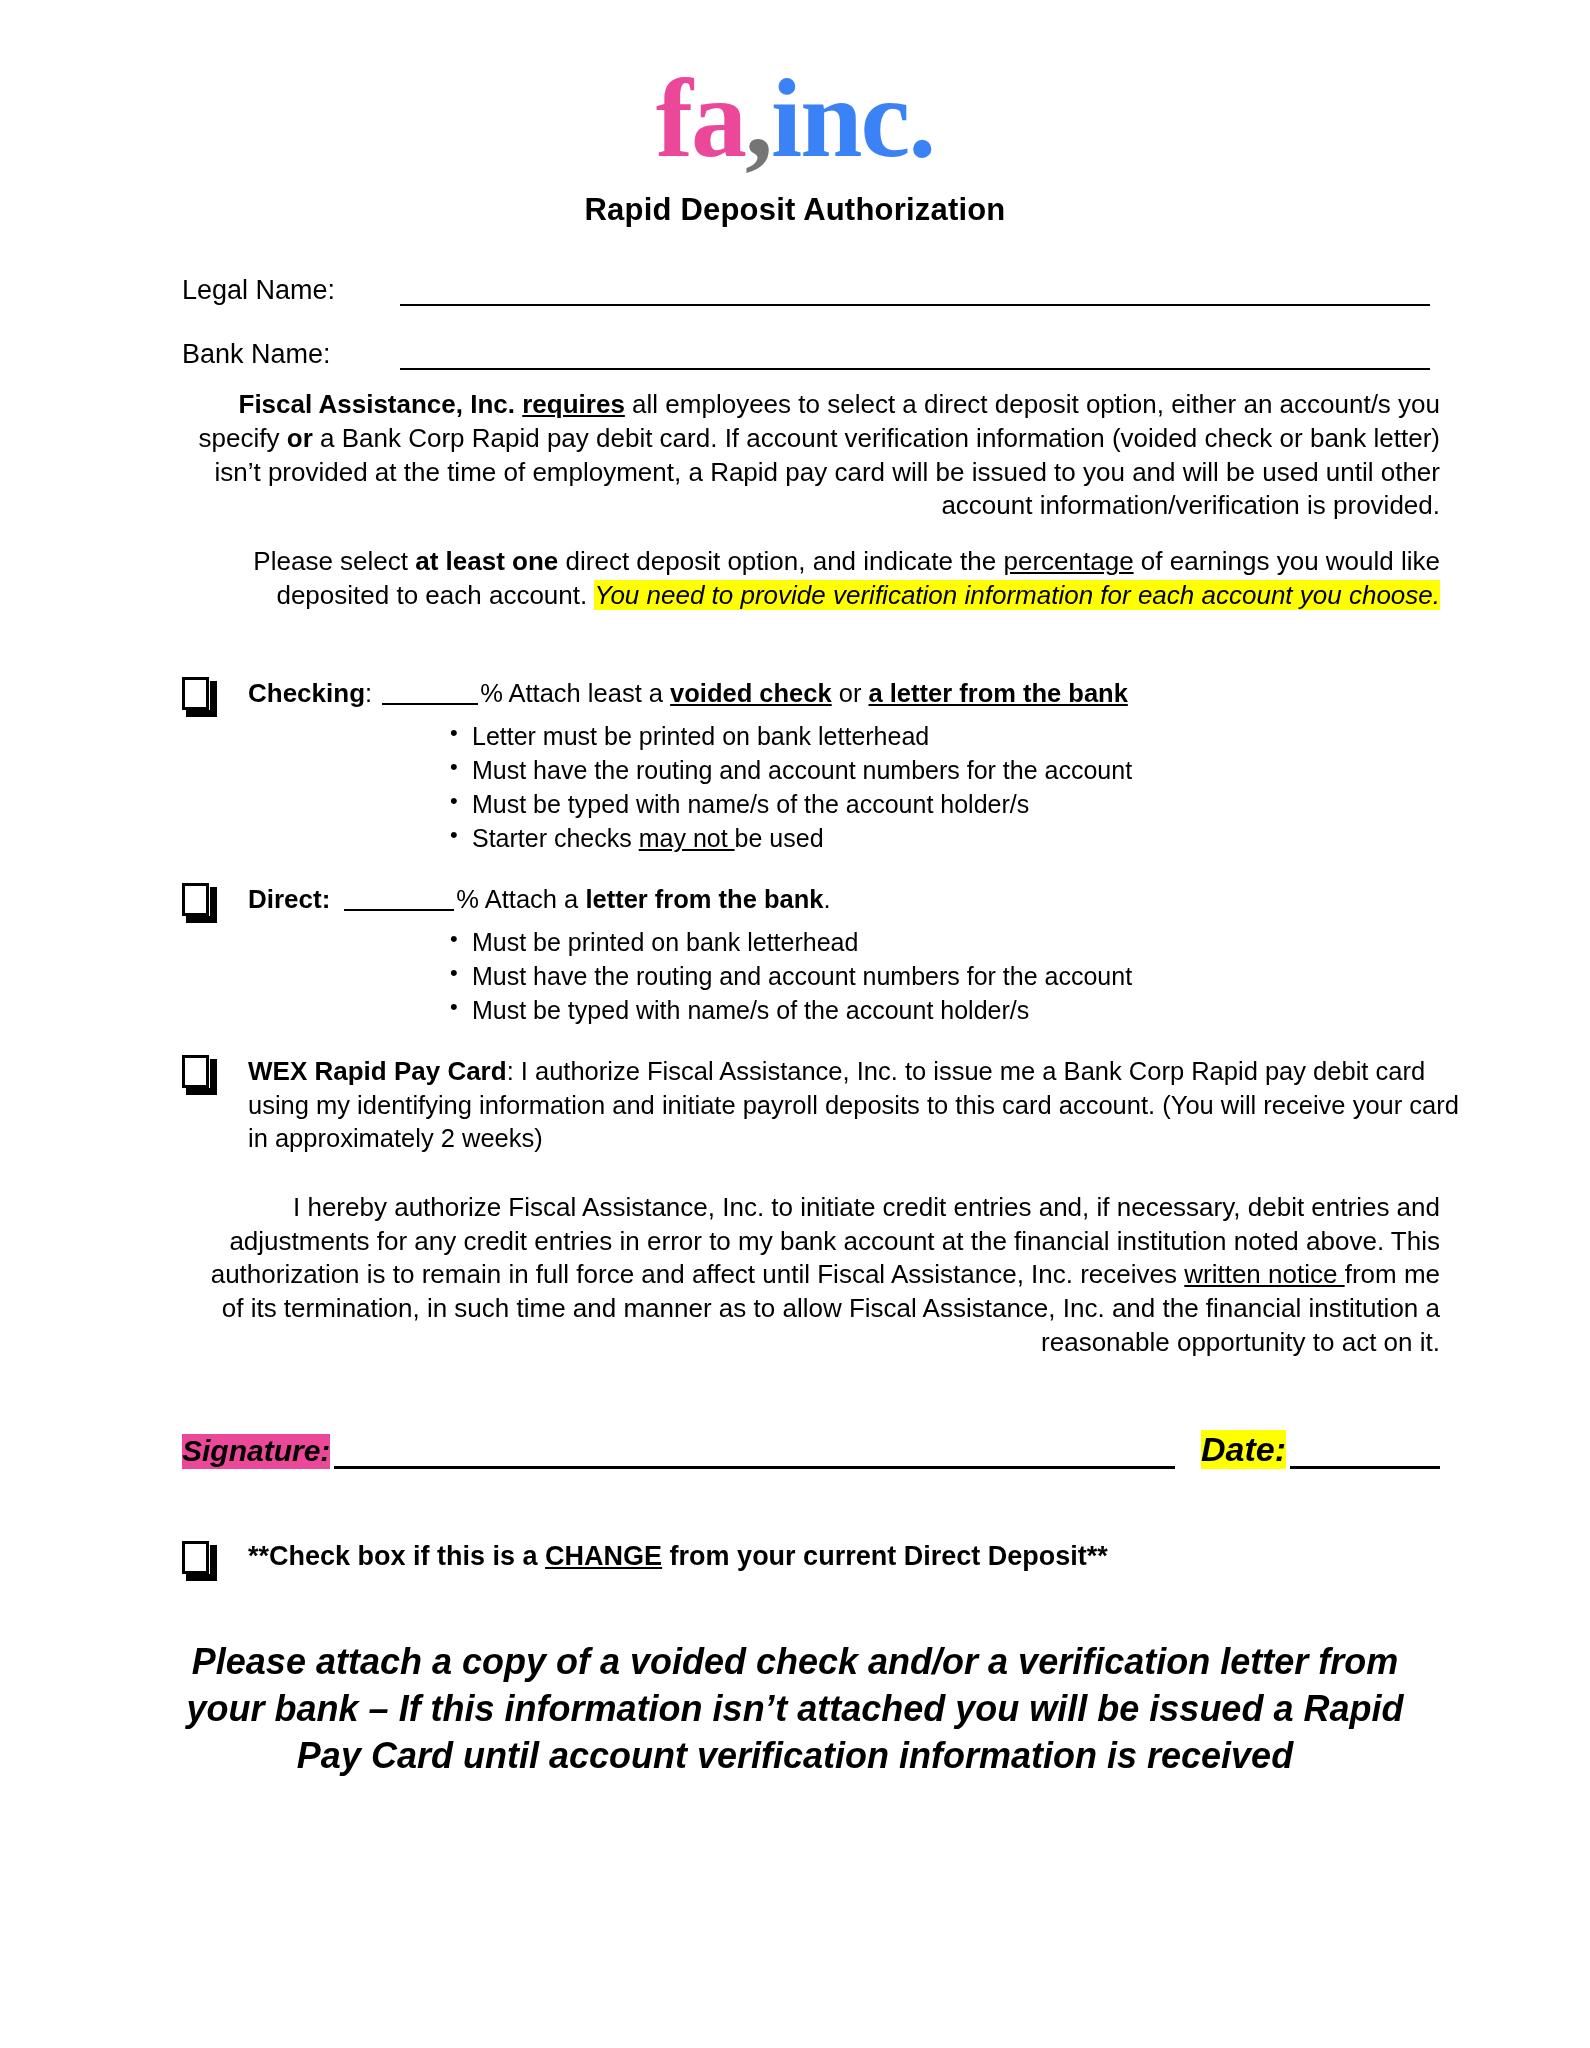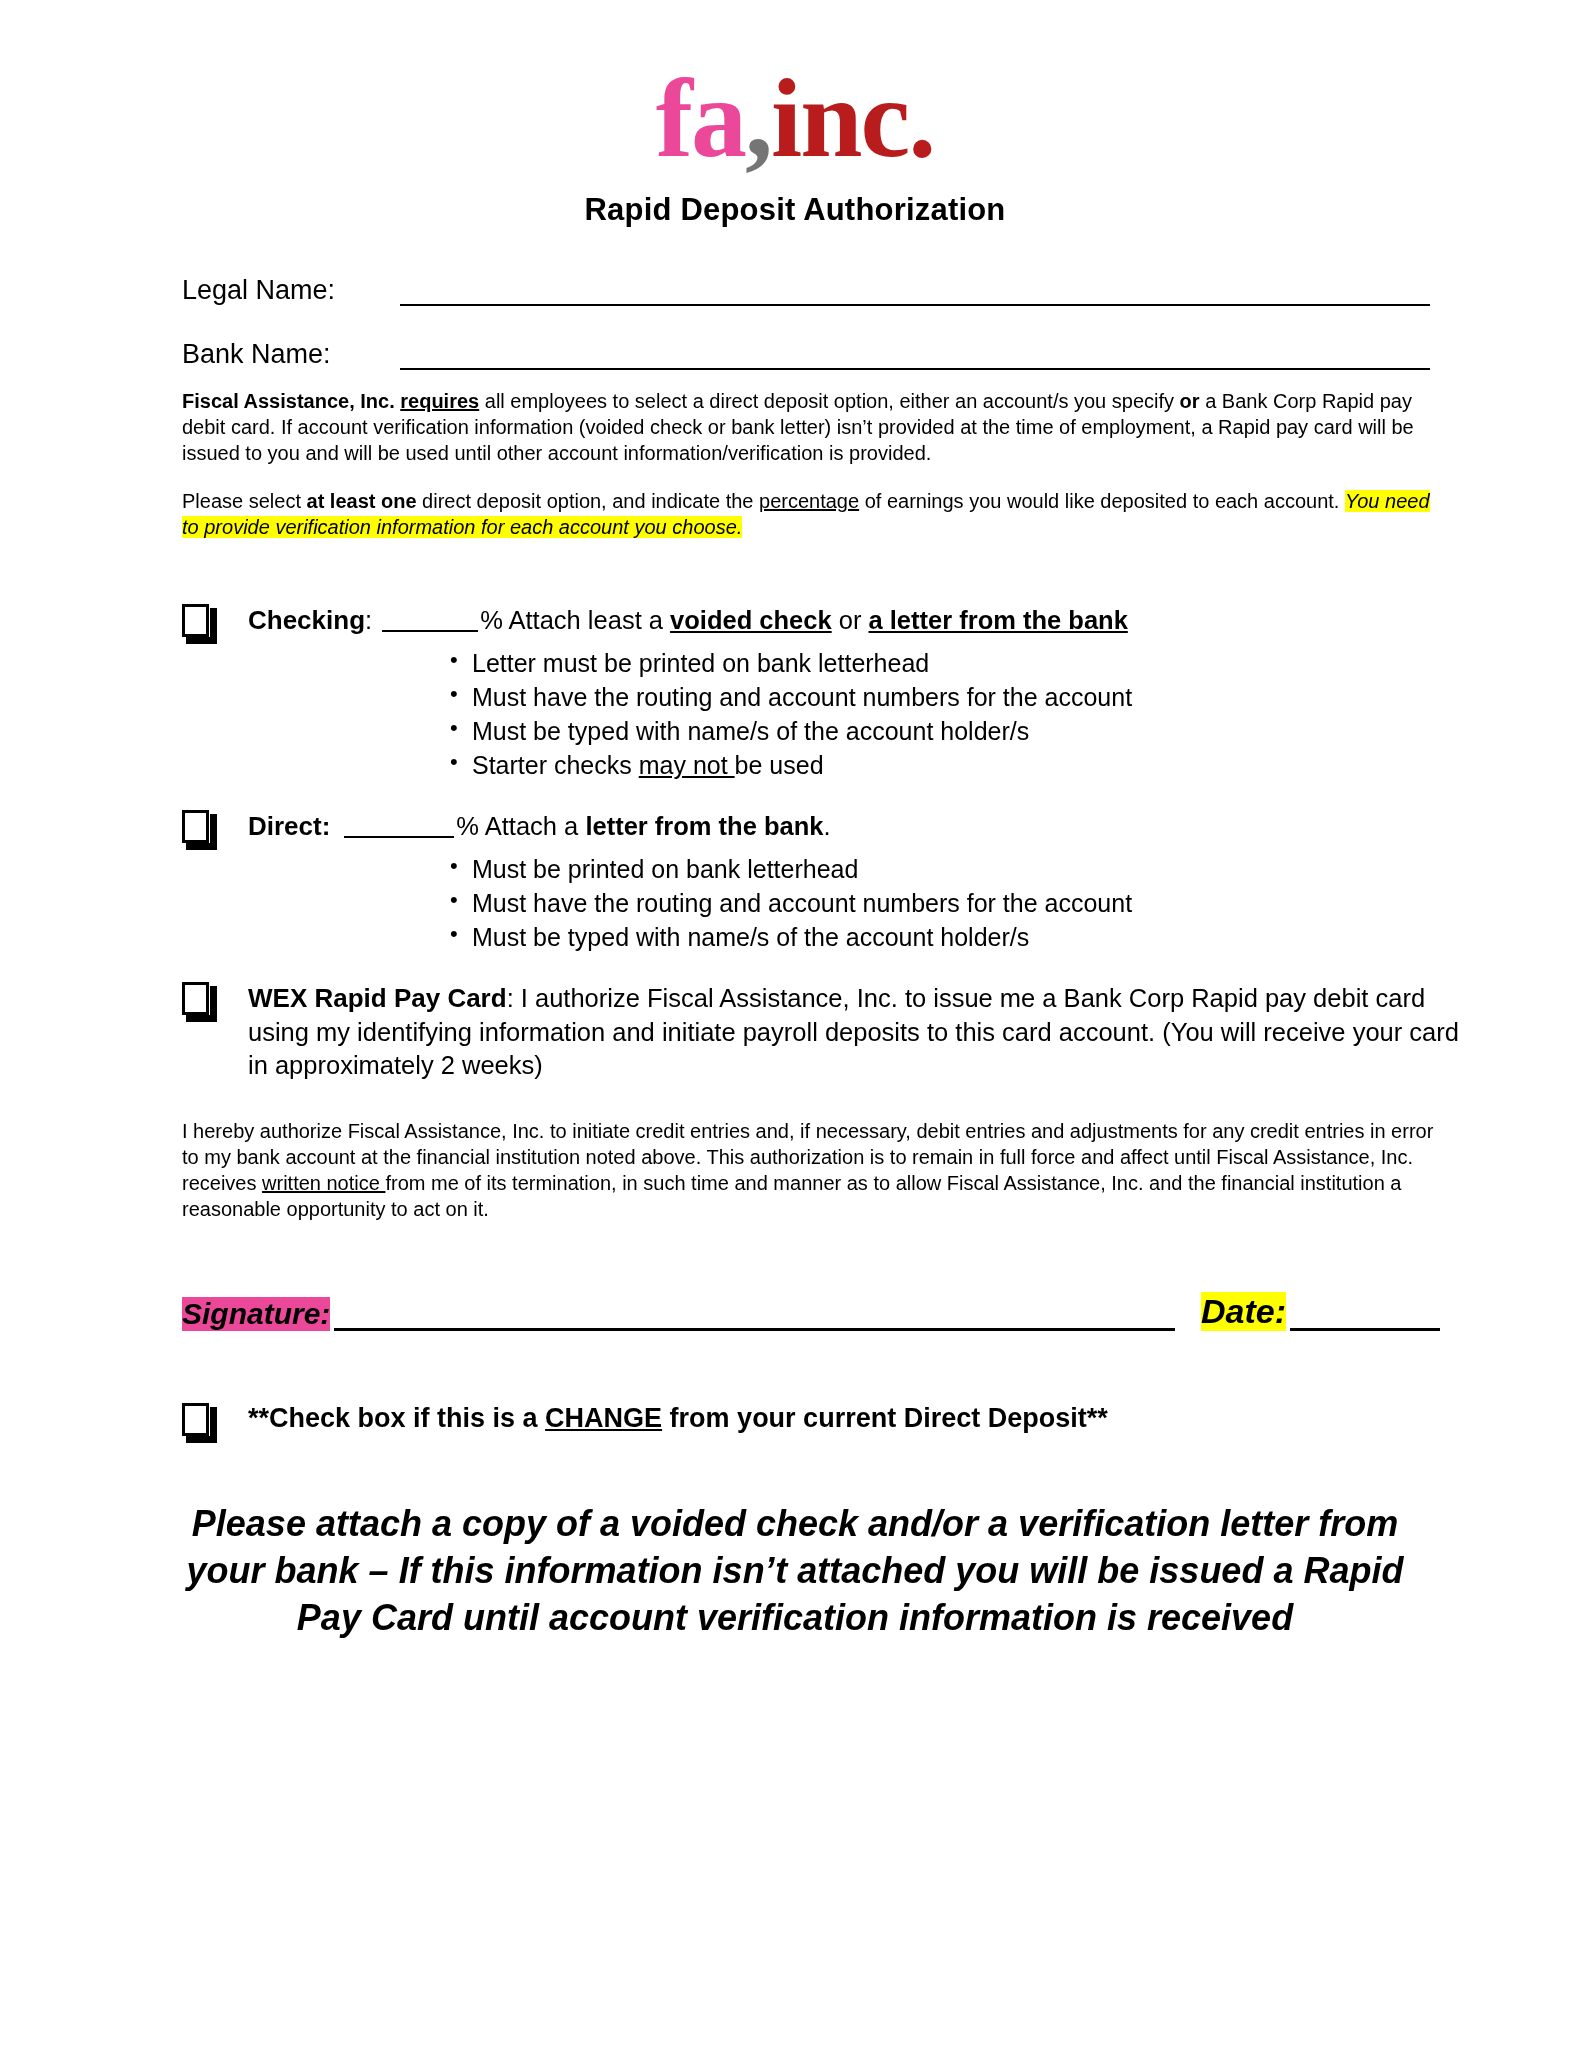--- a/index.html
+++ b/index.html
@@ -39,21 +39,21 @@
   .logo {
     display: inline-block;
     font-family: "Liberation Serif", "DejaVu Serif", serif;
     font-weight: bold;
     font-size: 112px;
     letter-spacing: -2px;
     line-height: 1;
   }
   .logo .fa { color: #ec4899; }
   .logo .comma { color: #757575; }
-  .logo .inc { color: #b91c1c; }
+  .logo .inc { color: #3b82f6; }
 
   
   .doc-title {
     text-align: center;
     font-family: "Liberation Sans", sans-serif;
     font-weight: bold;
     font-size: 31px;
     margin-top: 18px;
     letter-spacing: 0.2px;
   }
@@ -83,24 +83,24 @@
     border-bottom: 2px solid #000;
     height: 30px;
   }
 
   
   .body-area {
     padding-left: 182px;
     padding-right: 150px;
   }
   p.para {
-    font-size: 20px;
+    font-size: 26px;
     line-height: 1.30;
     margin: 0 0 22px 0;
-    text-align: left;
+    text-align: right;
   }
   .b { font-weight: bold; }
   .u { text-decoration: underline; }
   .bu { font-weight: bold; text-decoration: underline; }
   .hl {
     background: #ffff00;
     font-style: italic;
   }
 
   

